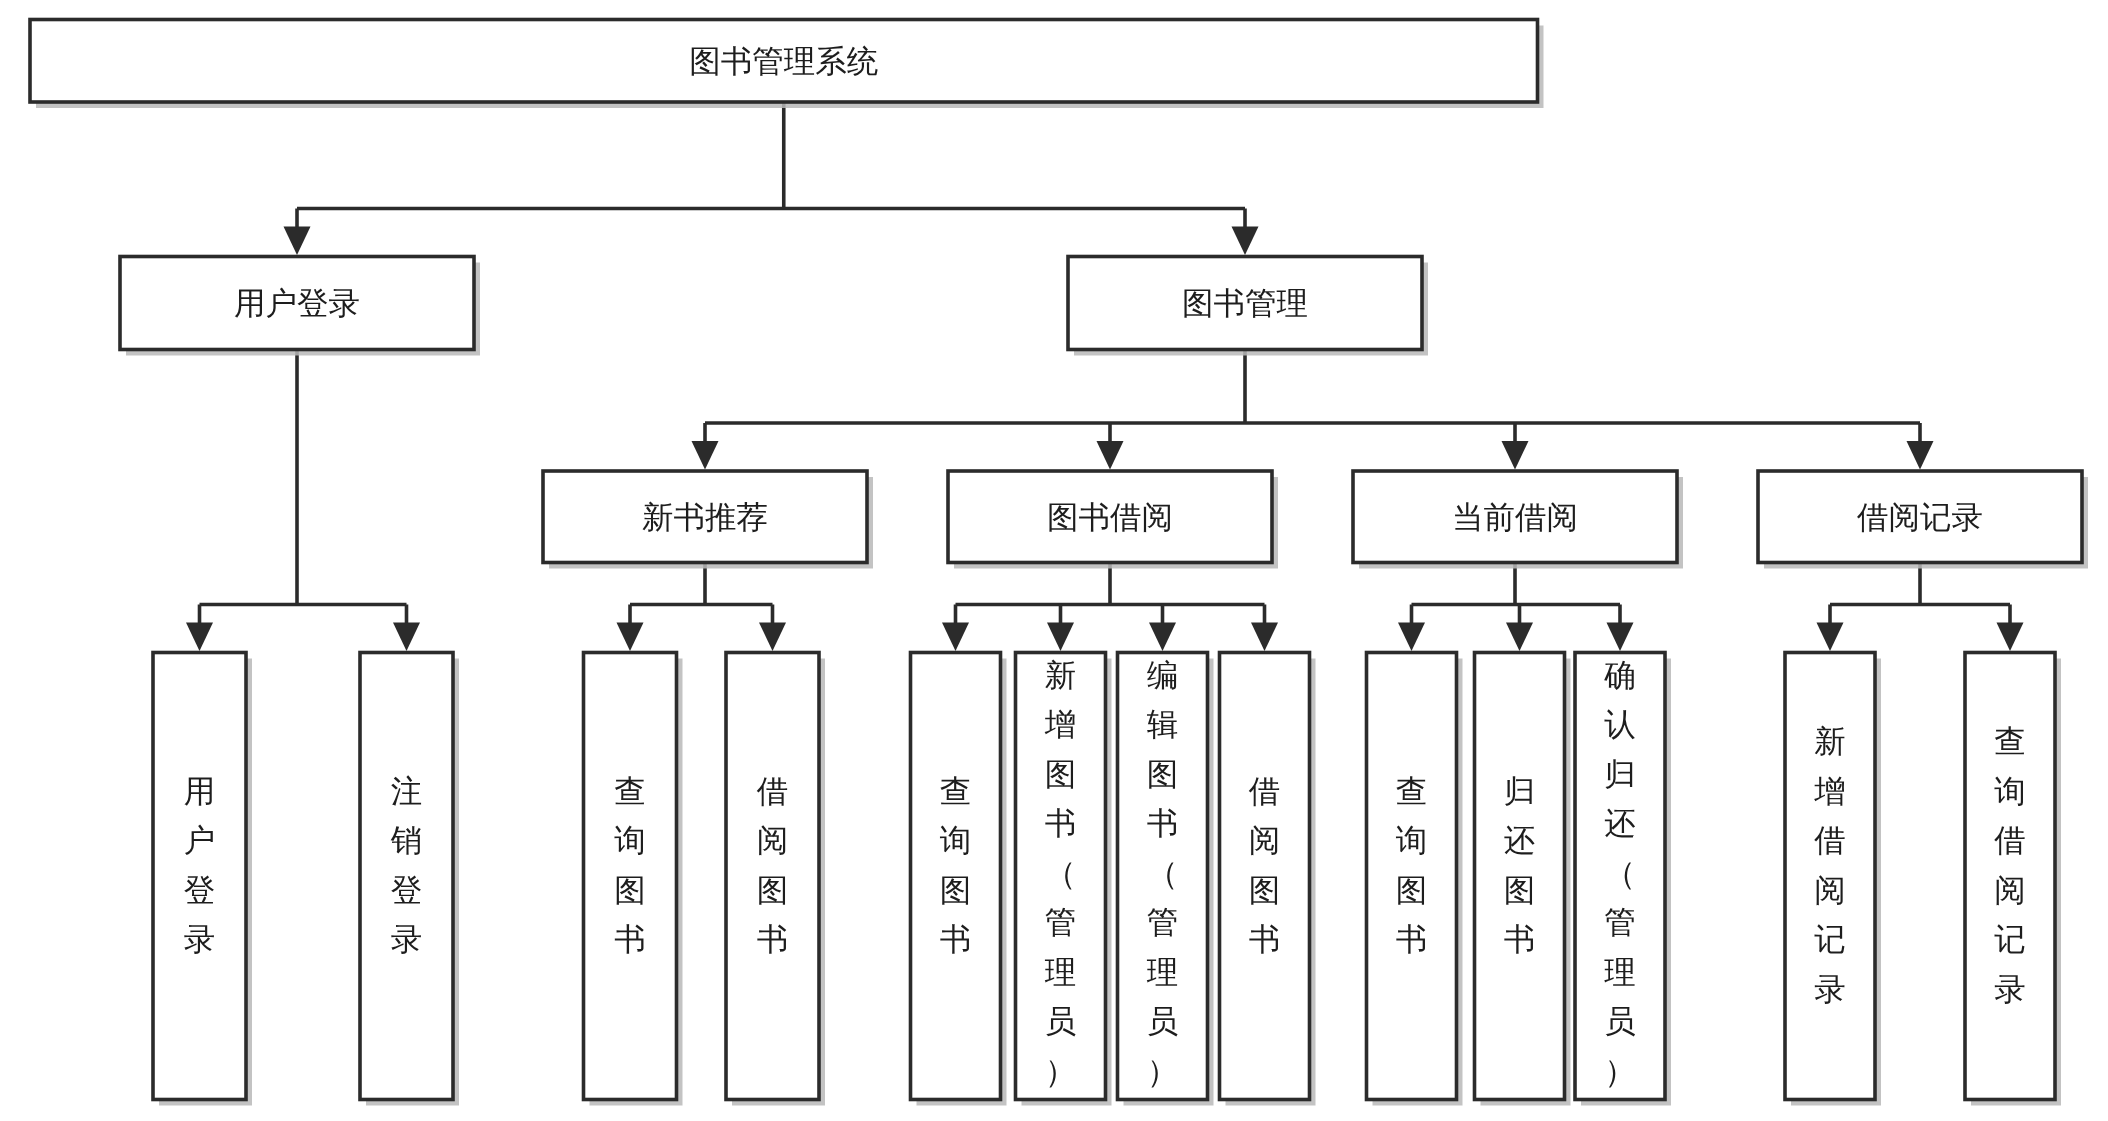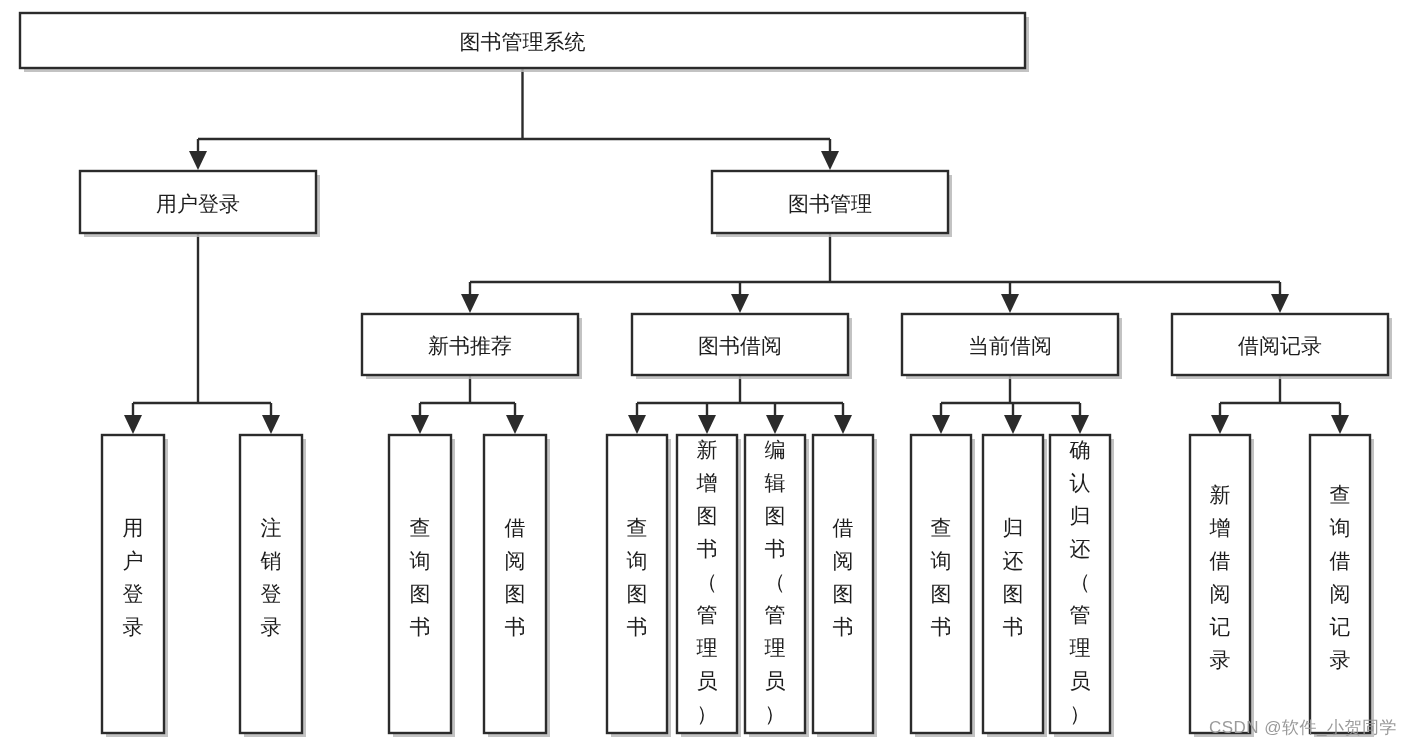--- a/index.html
+++ b/index.html
@@ -238,14 +238,13 @@
           <rect x="1190" y="435" width="60" height="298" class="node-box"></rect>
           <text x="1220" y="501.5" class="leaf-label"><tspan x="1220" dy="0">新</tspan><tspan x="1220" dy="33">增</tspan><tspan x="1220" dy="33">借</tspan><tspan x="1220" dy="33">阅</tspan><tspan x="1220" dy="33">记</tspan><tspan x="1220" dy="33">录</tspan></text>
         </g>
         <g>
           <rect x="1314" y="439" width="60" height="298" class="node-shadow"></rect>
           <rect x="1310" y="435" width="60" height="298" class="node-box"></rect>
           <text x="1340" y="501.5" class="leaf-label"><tspan x="1340" dy="0">查</tspan><tspan x="1340" dy="33">询</tspan><tspan x="1340" dy="33">借</tspan><tspan x="1340" dy="33">阅</tspan><tspan x="1340" dy="33">记</tspan><tspan x="1340" dy="33">录</tspan></text>
         </g>
       </g>
   </svg>
-  <div class="watermark">CSDN @软件_小贺同学</div>
 </div>
 
 </body></html>

